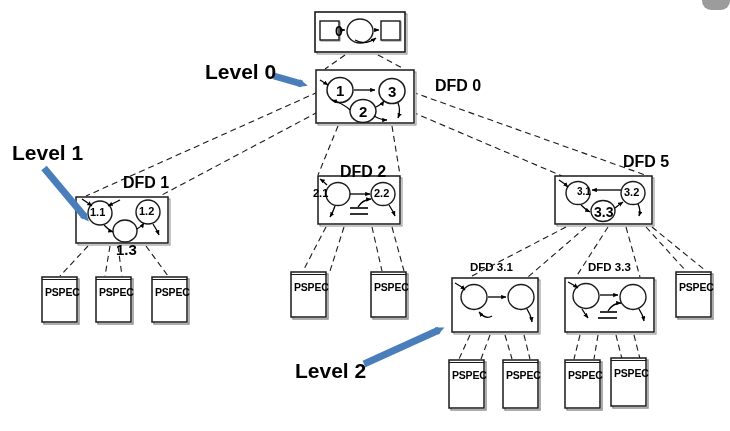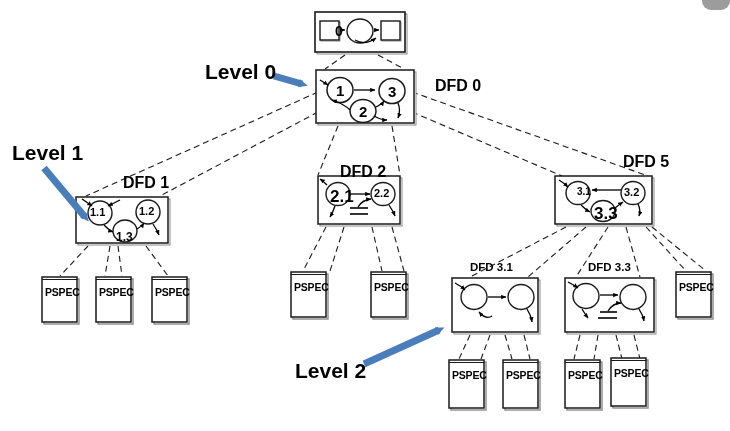--- a/index.html
+++ b/index.html
@@ -275,28 +275,28 @@
   <div class="label lbl-level" style="left:295px; top:360px;">Level 2</div>
 
   <div class="label" style="left:335px; top:24px; font-size:14px;">0</div>
 
   <div class="label" style="left:336px; top:83px; font-size:15px;">1</div>
   <div class="label" style="left:359px; top:104px; font-size:15px;">2</div>
   <div class="label" style="left:388px; top:84px; font-size:15px;">3</div>
 
   <div class="label" style="left:90px; top:207px; font-size:11px;">1.1</div>
   <div class="label" style="left:139px; top:206px; font-size:11px;">1.2</div>
-  <div class="label" style="left:116px; top:231px; font-size:12px;">1.3</div>
-
-  <div class="label" style="left:330px; top:188px; font-size:17px;text-align:right;">2.1</div>
+  <div class="label" style="left:116px; top:242px; font-size:15px;">1.3</div>
+
+  <div class="label" style="left:313px; top:188px; font-size:11px;text-align:right;">2.1</div>
   <div class="label" style="left:374px; top:188px; font-size:11px;">2.2</div>
 
   <div class="label" style="left:577px; top:187px; font-size:10px;">3.1</div>
   <div class="label" style="left:624px; top:187px; font-size:11px;">3.2</div>
-  <div class="label" style="left:594px; top:205px; font-size:17px;">3.3</div>
+  <div class="label" style="left:594px; top:205px; font-size:14px;">3.3</div>
 
   <div class="label lbl-pspec" style="left:45px; top:287px;">PSPEC</div>
   <div class="label lbl-pspec" style="left:99px; top:287px;">PSPEC</div>
   <div class="label lbl-pspec" style="left:155px; top:287px;">PSPEC</div>
   <div class="label lbl-pspec" style="left:294px; top:282px;">PSPEC</div>
   <div class="label lbl-pspec" style="left:374px; top:282px;">PSPEC</div>
   <div class="label lbl-pspec" style="left:679px; top:282px;">PSPEC</div>
   <div class="label lbl-pspec" style="left:452px; top:370px;">PSPEC</div>
   <div class="label lbl-pspec" style="left:506px; top:370px;">PSPEC</div>
   <div class="label lbl-pspec" style="left:568px; top:370px;">PSPEC</div>

